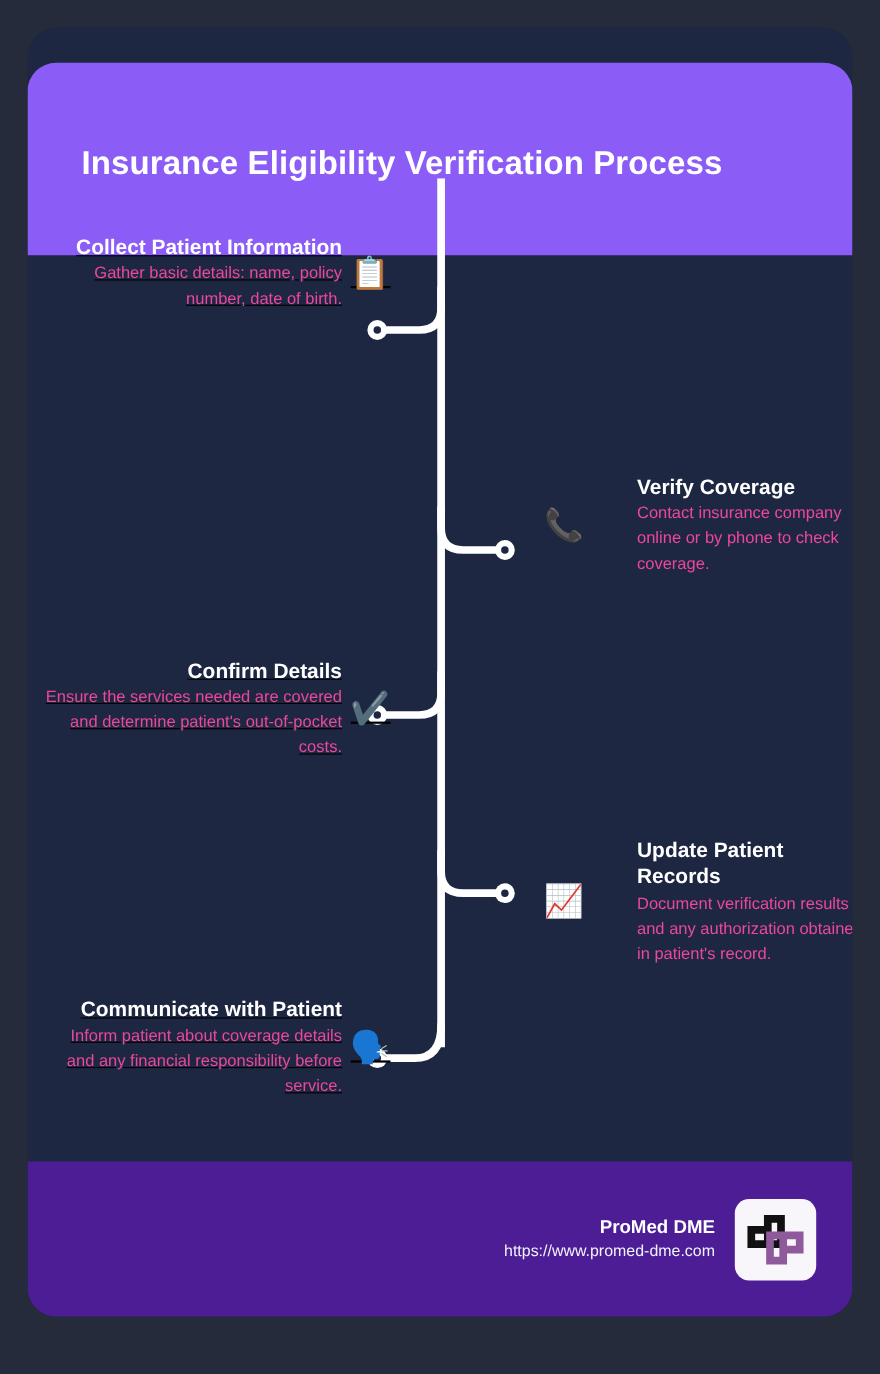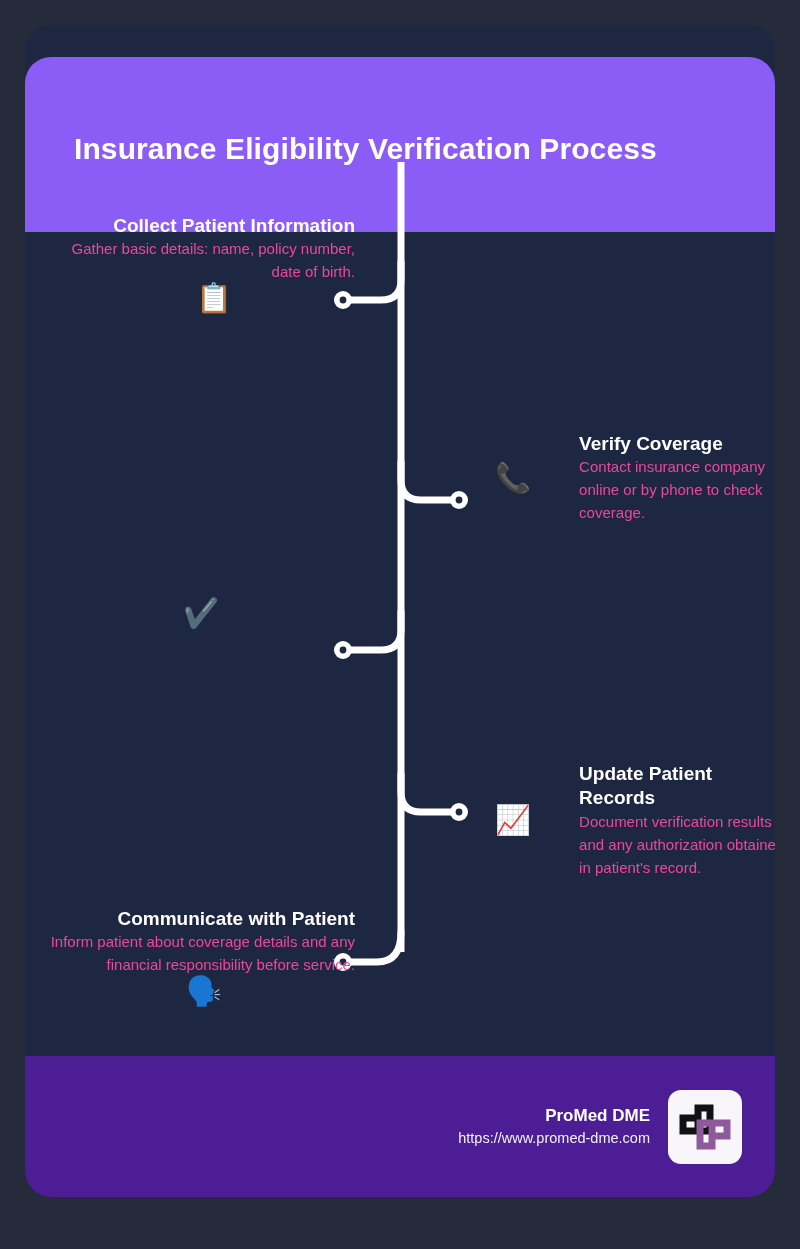--- a/index.html
+++ b/index.html
@@ -60,21 +60,21 @@
     left: 0; top: 0;
     width: 750px;
     height: 894px;
   }
 
   .step {
     position: absolute;
     display: flex;
     align-items: center;
   }
-  .step.left  { flex-direction: column; justify-content: flex-start; }
+  .step.left  { flex-direction: row; justify-content: flex-start; text-decoration: underline; }
   .step.right { flex-direction: row; justify-content: flex-start; }
 
   .step-text { display: block; }
   .step.left  .step-text { text-align: right; }
   .step.right .step-text { text-align: left; margin-left: 41px; }
 
   .step-title {
     color: #ffffff;
     font-size: 19px;
     font-weight: bold;
@@ -187,20 +187,24 @@
 
     <div id="step-2" class="step right">
       <div class="step-icon">📞</div>
       <div class="step-text">
         <div class="step-title">Verify Coverage</div>
         <div class="step-desc">Contact insurance company online or by phone to check coverage.</div>
       </div>
     </div>
 
     <div id="step-3" class="step left">
+      <div class="step-text">
+        <div class="step-title">Confirm Details</div>
+        <div class="step-desc">Ensure the services needed are covered and determine patient's out-of-pocket costs.</div>
+      </div>
       <div class="step-icon">✔️</div>
     </div>
 
     <div id="step-4" class="step right">
       <div class="step-icon">📈</div>
       <div class="step-text">
         <div class="step-title">Update Patient Records</div>
         <div class="step-desc">Document verification results and any authorization obtained in patient's record.</div>
       </div>
     </div>

